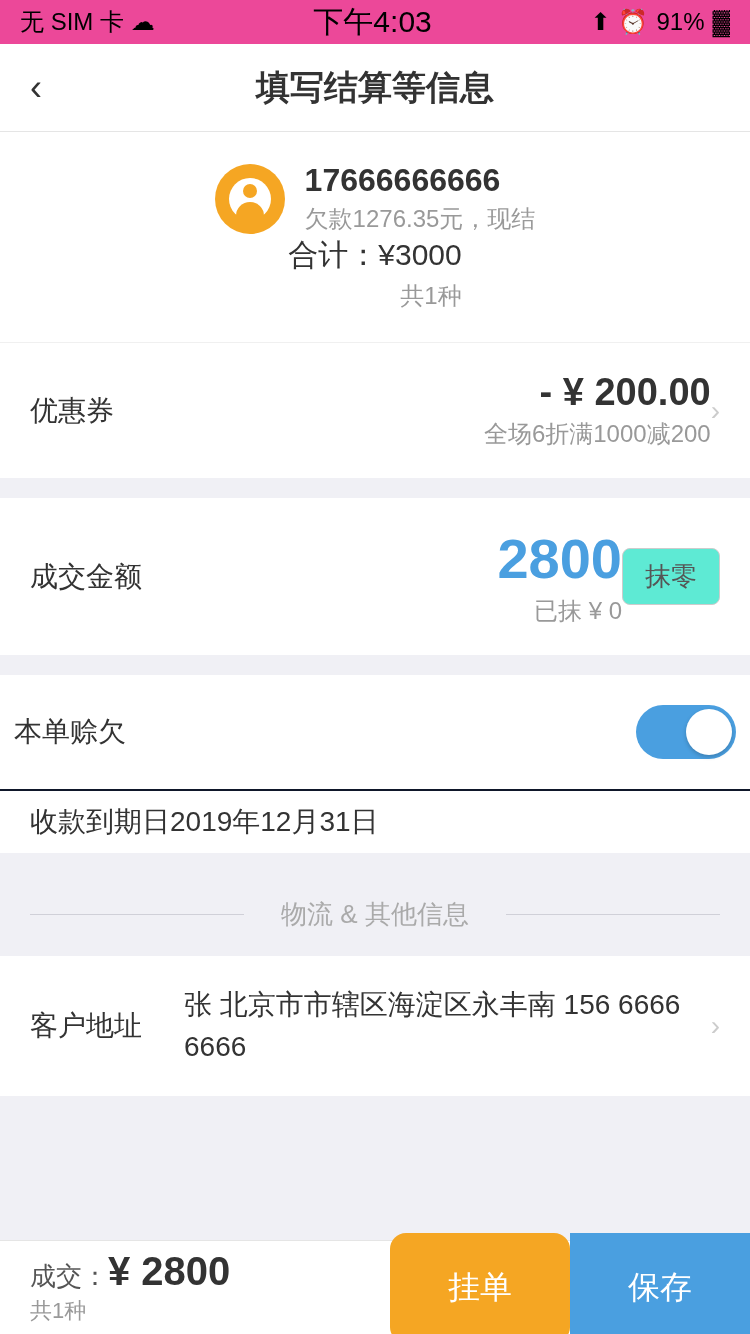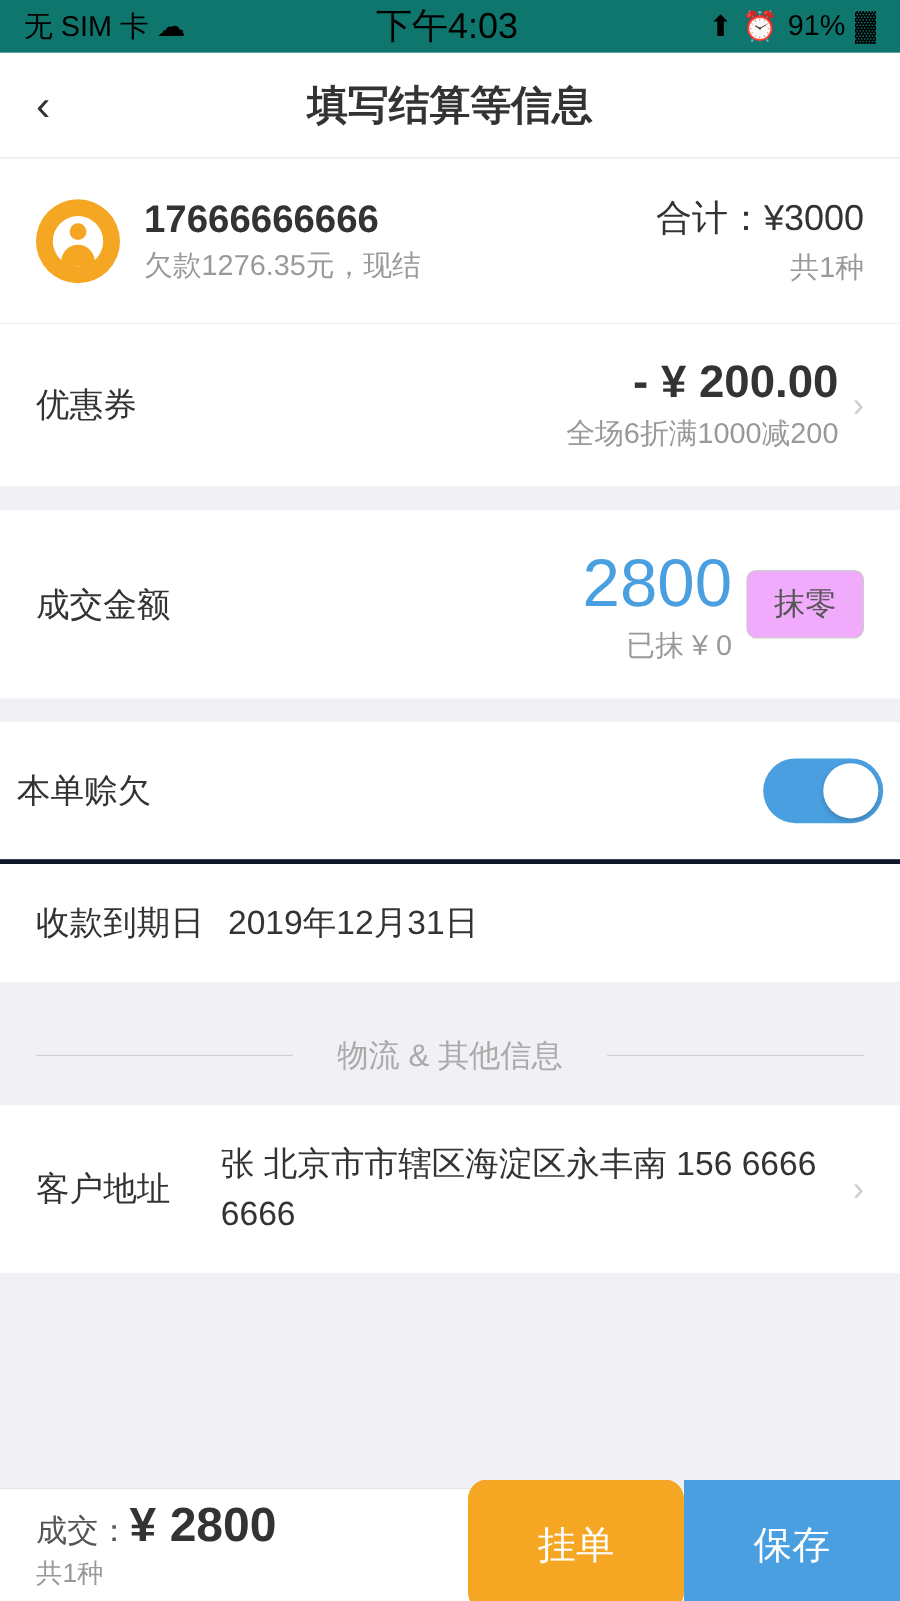--- a/index.html
+++ b/index.html
@@ -9,21 +9,21 @@
       min-height: 1334px;
       font-family: -apple-system, "PingFang SC", "Helvetica Neue", sans-serif;
       background: #f0f0f5;
       font-size: 28px;
     }
 
     
     .status-bar {
       width: 750px;
       height: 44px;
-      background: #0f766e;
+      background: #ec4899;
       display: flex;
       align-items: center;
       justify-content: space-between;
       padding: 0 20px;
       font-size: 24px;
       color: #000;
     }
     .status-left { display: flex; align-items: center; gap: 10px; }
     .status-center { font-size: 30px; font-weight: 500; }
     .status-right { display: flex; align-items: center; gap: 8px; font-size: 24px; }
@@ -64,20 +64,21 @@
       margin-bottom: 20px;
     }
 
     
     .customer-info {
       padding: 30px;
       display: flex;
       align-items: center;
       justify-content: space-between;
       background: #fff;
+      flex-direction: column;
     }
     .customer-left {
       display: flex;
       align-items: center;
       gap: 20px;
     }
     .avatar {
       width: 70px;
       height: 70px;
       border-radius: 50%;
@@ -141,25 +142,24 @@
       background: #fff;
       border-top: 1px solid #f0f0f0;
     }
     .row-label {
       font-size: 28px;
       color: #333;
     }
     .row-right {
       display: flex;
       align-items: center;
-      gap: 12px;
     }
     .row-value-blue {
       font-size: 56px;
-      font-weight: 400;
+      font-weight: 700;
       color: #4a9fe0;
     }
     .row-value-sub {
       font-size: 24px;
       color: #999;
       margin-top: 4px;
       text-align: right;
     }
     .row-value-discount {
       font-size: 38px;
@@ -178,21 +178,21 @@
       font-size: 28px;
     }
 
     
     .round-zero-btn {
       border: 1.5px solid #ccc;
       border-radius: 8px;
       padding: 10px 22px;
       font-size: 26px;
       color: #555;
-      background: #f0abfc;
+      background: #5eead4;
       cursor: pointer;
     }
 
     
     .toggle {
       width: 100px;
       height: 54px;
       border-radius: 27px;
       background: #4a9fe0;
       position: relative;
@@ -213,26 +213,25 @@
     .section-row {
       padding: 30px 14px;
       display: flex;
       align-items: center;
       justify-content: space-between;
       background: #fff;
     }
 
     
     .date-row {
-      padding: 30px 30px;
-      display: flex;
-      align-items: center;
-      gap: 20px;
-      background: #fff;
-      border-top: 4px solid #0f172a;
+      padding: 12px 30px;
+      display: flex;
+      align-items: center;
+      background: #fff;
+      border-top: 2px solid #0f172a;
     }
 
     
     .logistics-separator {
       display: flex;
       align-items: center;
       padding: 24px 30px;
       background: #f0f0f5;
       gap: 37px;
     }

